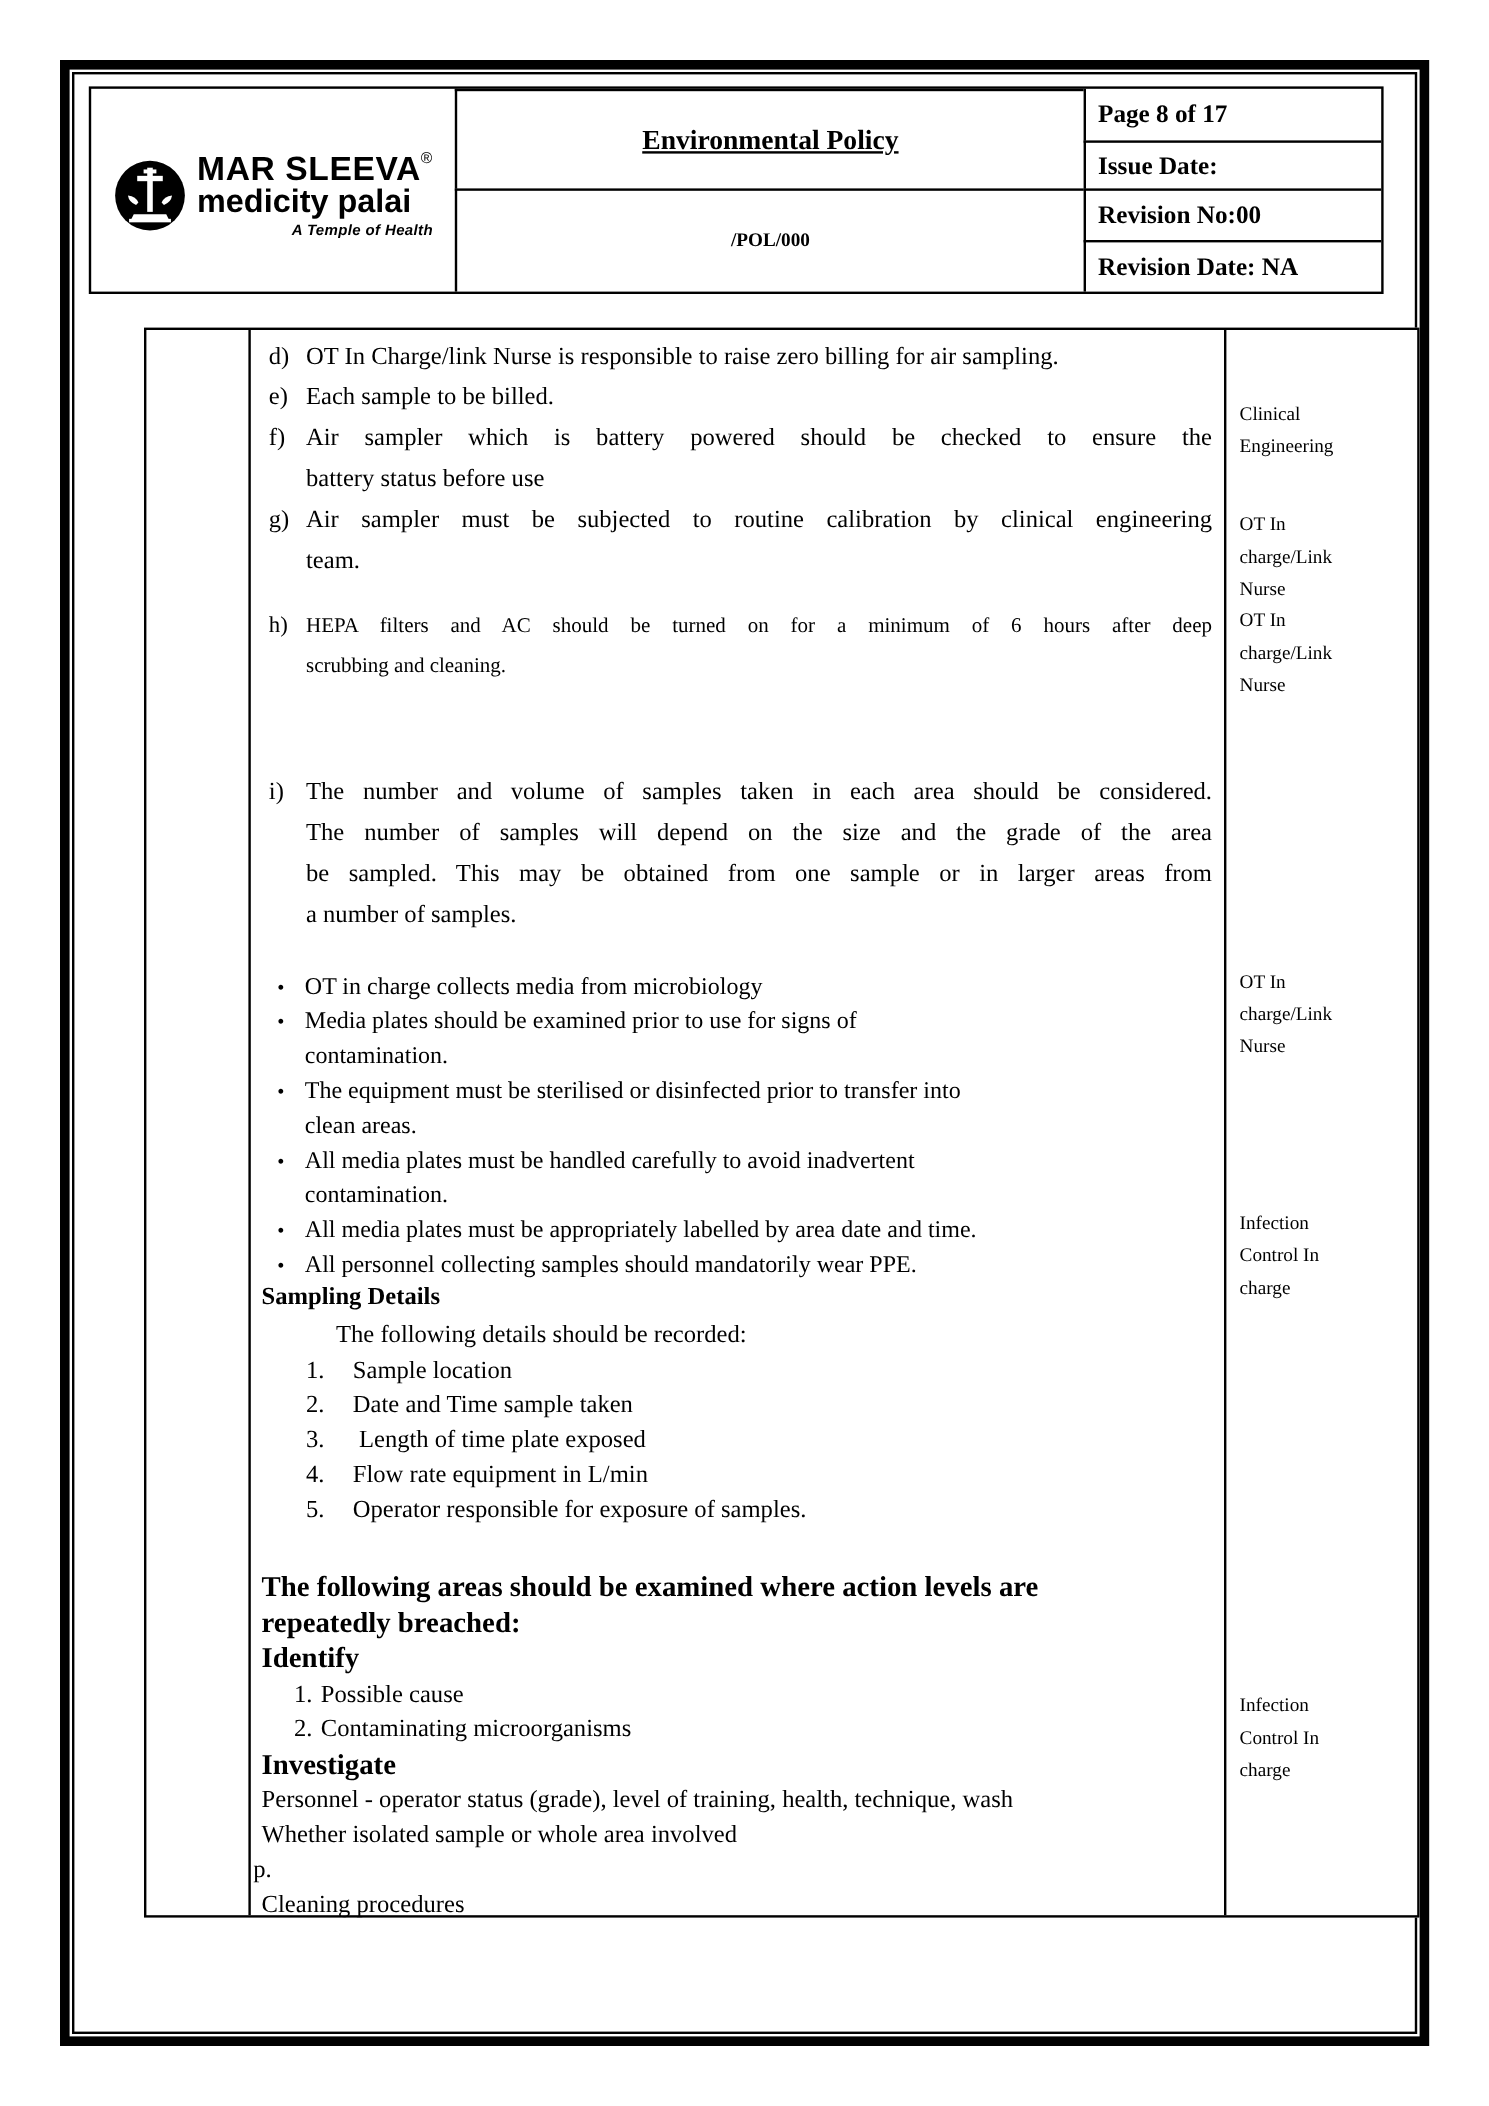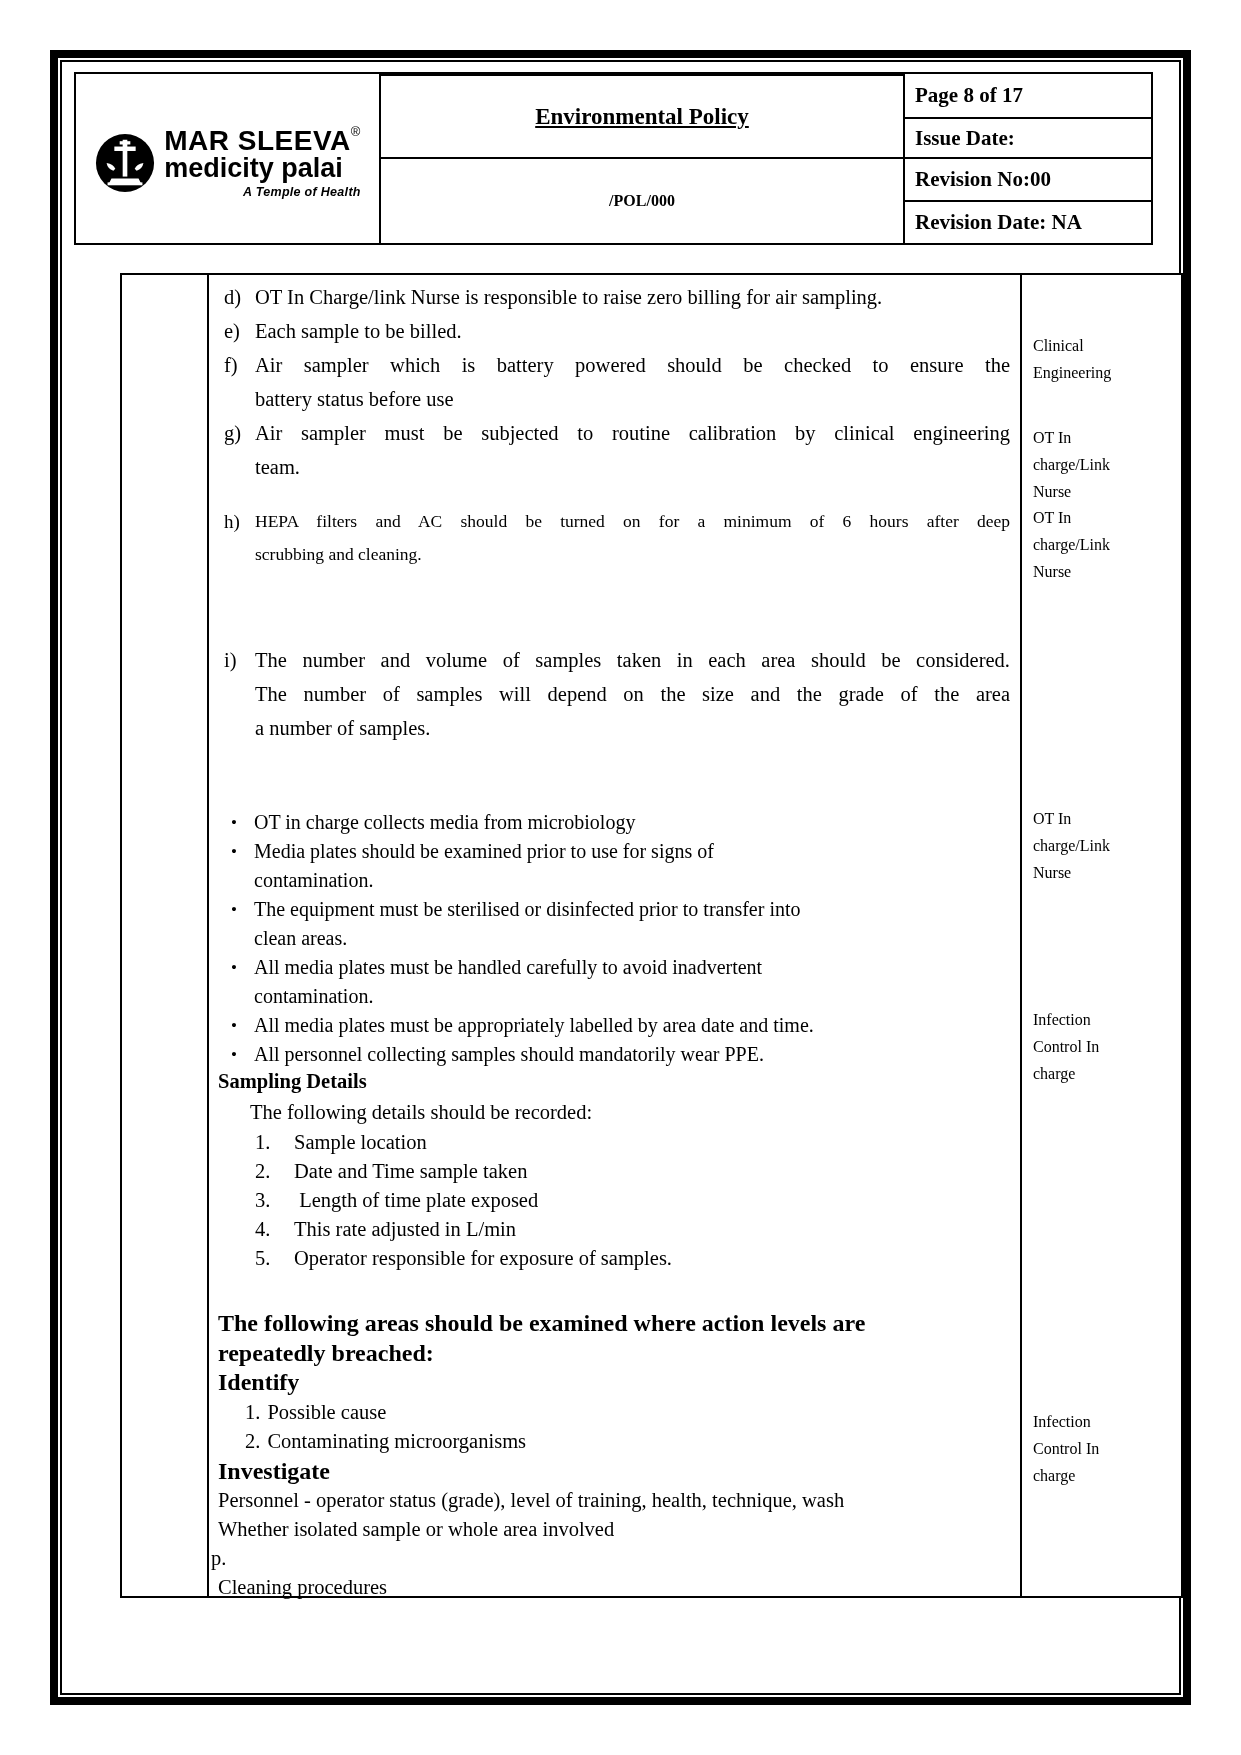--- a/index.html
+++ b/index.html
@@ -56,21 +56,21 @@
   .small { font-size:17.5px; line-height:33px; }
   .small .lm { font-size:19px; }
 
   
   .bi { position:relative; padding-left:45px; padding-right:14px;
         font-size:20px; line-height:29px; }
   .bm { position:absolute; left:22px; top:0; font-size:17px; }
 
   
   .sh { font-weight:bold; font-size:20.5px; line-height:32px; padding-left:9px; }
-  .intro { padding-left:41px; font-size:20.5px; line-height:31px; }
+  .intro { padding-left:71px; font-size:20.5px; line-height:31px; }
   .ni { position:relative; padding-left:85px; font-size:20.5px; line-height:29px; }
   .nm { position:absolute; left:46px; top:0; }
   .pre { white-space:pre; }
 
   
   .bp { font-weight:bold; padding-left:9px; font-size:24px; line-height:29.5px; }
   .pl { padding-left:9px; font-size:20.5px; line-height:29px; }
   .il { padding-left:36px; font-size:20.5px; line-height:29.5px; }
   .il .num { margin-right:7px; }
   .p0 { padding-left:2px; }
@@ -151,20 +151,21 @@
         <div class="ln stretch">HEPA filters and AC should be turned on for a minimum of 6 hours after deep</div>
         <div class="ln">scrubbing and cleaning.</div>
       </div>
     </div>
 
     <div class="grp" style="top:368px">
       <div class="li">
         <span class="lm">i)</span>
         <div class="ln stretch">The number and volume of samples taken in each area should be considered.</div>
         <div class="ln stretch">The number of samples will depend on the size and the grade of the area</div>
+        <div class="ln stretch">be sampled. This may be obtained from one sample or in larger areas from</div>
         <div class="ln">a number of samples.</div>
       </div>
     </div>
 
     <div class="grp" style="top:533px">
       <div class="bi">
         <span class="bm">•</span>
         <div>OT in charge collects media from microbiology</div>
       </div>
       <div class="bi">
@@ -202,21 +203,21 @@
       <div class="ni">
         <span class="nm">2.</span>
         <span class="pre">Date and Time sample taken</span>
       </div>
       <div class="ni">
         <span class="nm">3.</span>
         <span class="pre"> Length of time plate exposed</span>
       </div>
       <div class="ni">
         <span class="nm">4.</span>
-        <span class="pre">This rate adjusted in L/min</span>
+        <span class="pre">Flow rate equipment in L/min</span>
       </div>
       <div class="ni">
         <span class="nm">5.</span>
         <span class="pre">Operator responsible for exposure of samples.</span>
       </div>
     </div>
 
     <div class="grp" style="top:1034px">
       <div class="bp">The following areas should be examined where action levels are</div>
       <div class="bp">repeatedly breached:</div>

